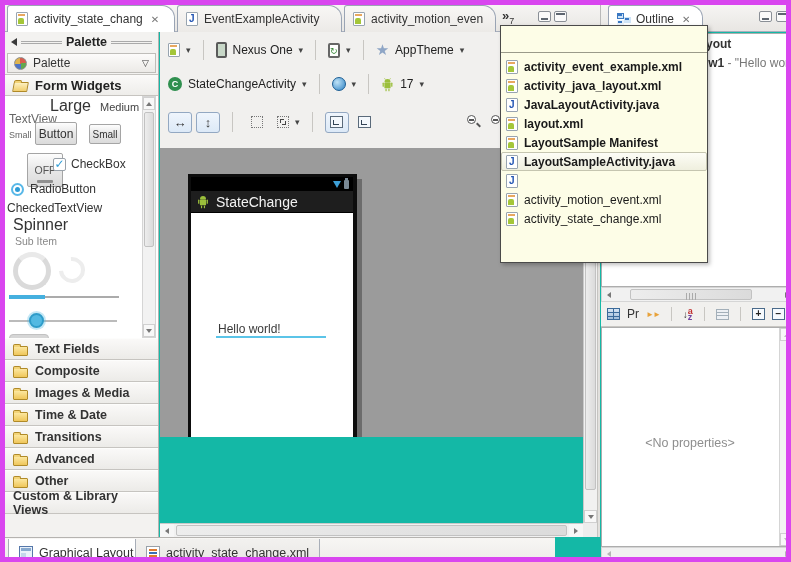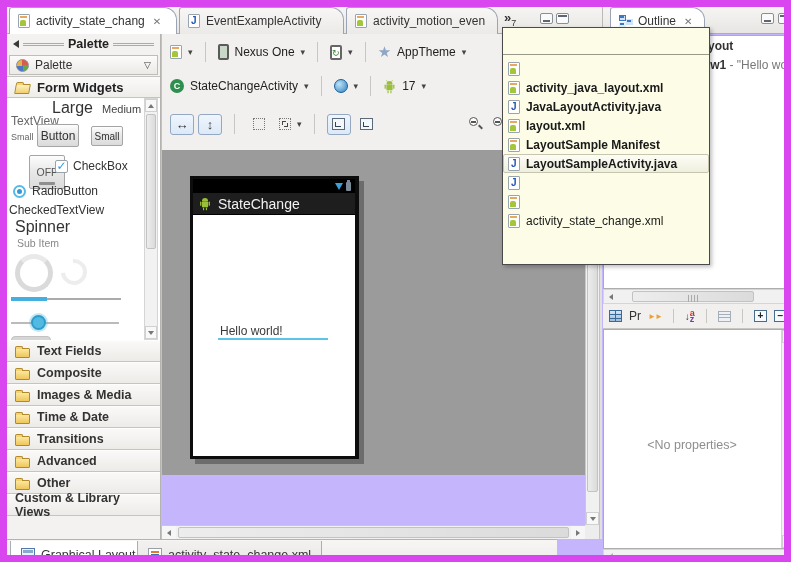--- a/index.html
+++ b/index.html
@@ -1,17 +1,17 @@
 <!DOCTYPE html>
 <html><head>
 <meta charset="utf-8">
 <style>
   * { margin:0; padding:0; box-sizing:border-box; }
   body { font-family:"Liberation Sans","DejaVu Sans",sans-serif; background:#fff; }
-  #root { position:relative; width:791px; height:562px; background:#c4b5fd; border:7px solid #d946ef; overflow:hidden; font-size:12px; color:#333; }
+  #root { position:relative; width:791px; height:562px; background:#14b8a6; border:5px solid #d946ef; overflow:hidden; font-size:12px; color:#333; }
 
   
   .tabbar { position:absolute; top:0; height:27px; background:linear-gradient(#F6F5F3,#E8E6E3); border-bottom:1px solid #A8AFBC; }
   .editor-tabbar { left:0; width:595px; }
   .right-tabbar { left:595px; width:196px; border-left:1px solid #B9B9B9; }
   .etab { position:absolute; top:0; height:27px; display:flex; align-items:center; gap:6px; padding:0 12px 0 8px;
           border:1px solid #9AA4B4; border-bottom:none; border-radius:3px 13px 0 0;
           background:linear-gradient(#F8F7F5,#ECEAE7); font-size:12px; color:#333; }
   .etab.active { background:#FFFFFF; }
   .etab-close { display:none; font-size:10px; color:#777; margin-left:2px; }
@@ -91,21 +91,21 @@
   .expand-box::before { content:""; position:absolute; left:2px; top:2px; width:3px; height:3px; border-left:1px solid #444; border-top:1px solid #444; }
   .expand-box::after { content:""; position:absolute; right:2px; bottom:2px; width:3px; height:3px; border-right:1px solid #444; border-bottom:1px solid #444; }
   .snap-icon { width:13px; height:12px; border:1px solid #5A6A7A; background:#F4F8FC; position:relative; }
   .snap-icon::after { content:""; position:absolute; left:2px; bottom:2px; width:5px; height:4px; border-left:1px solid #345; border-bottom:1px solid #345; }
   .zoom-icon { position:relative; width:16px; height:16px; }
   .zoom-icon .lens { position:absolute; left:1px; top:1px; width:9px; height:9px; border:1.5px solid #555; border-radius:50%; background:#FDFDFD; }
   .zoom-icon .lens::before { content:""; position:absolute; left:1px; top:3px; width:5px; height:1.5px; background:#555; }
   .zoom-icon .handle { position:absolute; left:10px; top:10px; width:5px; height:2px; background:#555; transform:rotate(45deg); }
 
   
-  .canvas { position:absolute; left:155px; top:143px; width:423px; height:325px; background:#9B9B9B; overflow:hidden; }
+  .canvas { position:absolute; left:155px; top:143px; width:423px; height:289px; background:#9B9B9B; overflow:hidden; }
   .vscroll { position:absolute; left:578px; top:143px; width:14px; height:375px; background:#F1F1F1; border-left:1px solid #C9C9C9; }
   .hscroll { position:absolute; left:155px; top:518px; width:423px; height:14px; background:#F1F1F1; border-top:1px solid #C9C9C9; }
   .hsbtn { position:absolute; top:0; bottom:0; width:14px; background:#F6F6F6; display:flex; align-items:center; justify-content:center; }
   .scroll-corner { position:absolute; left:578px; top:518px; width:14px; height:14px; background:#EDEDED; }
   .sash-v { position:absolute; left:592px; top:27px; width:3px; height:505px; background:#E2E0DD; border-left:1px solid #C5C3C0; }
 
   .phone { position:absolute; left:28px; top:26px; width:169px; height:283px; background:#0D0D0D; box-shadow:5px 5px 0 rgba(70,70,70,.55); }
   .phone-screen { position:absolute; left:3px; top:3px; right:4px; bottom:3px; background:#fff; display:flex; flex-direction:column; }
   .statusbar { height:14px; background:#000; display:flex; justify-content:flex-end; align-items:center; gap:3px; padding-right:4px; }
   .sig-tri { width:0; height:0; border-left:4px solid transparent; border-right:4px solid transparent; border-top:7px solid #3D9FD6; }
@@ -507,20 +507,21 @@
       </div>
   </div>
 
   <div class="popup">
     <div class="popup-filter"></div>
     <div class="popup-sep"></div>
     <div class="popup-list">
 
         <div class="pop-item bold">
           <span class="file-icon icon-android-xml"></span>
+          <span>activity_event_example.xml</span>
         </div>
 
         <div class="pop-item bold">
           <span class="file-icon icon-android-xml"></span>
           <span>activity_java_layout.xml</span>
         </div>
 
         <div class="pop-item bold">
           <span class="file-icon icon-java"></span>
           <span>JavaLayoutActivity.java</span>
@@ -540,20 +541,21 @@
           <span class="file-icon icon-java"></span>
           <span>LayoutSampleActivity.java</span>
         </div>
 
         <div class="pop-item bold">
           <span class="file-icon icon-java"></span>
         </div>
 
         <div class="pop-item">
           <span class="file-icon icon-android-xml"></span>
+          <span>activity_motion_event.xml</span>
         </div>
 
         <div class="pop-item">
           <span class="file-icon icon-android-xml"></span>
           <span>activity_state_change.xml</span>
         </div>
 
       </div>
   </div>
 

